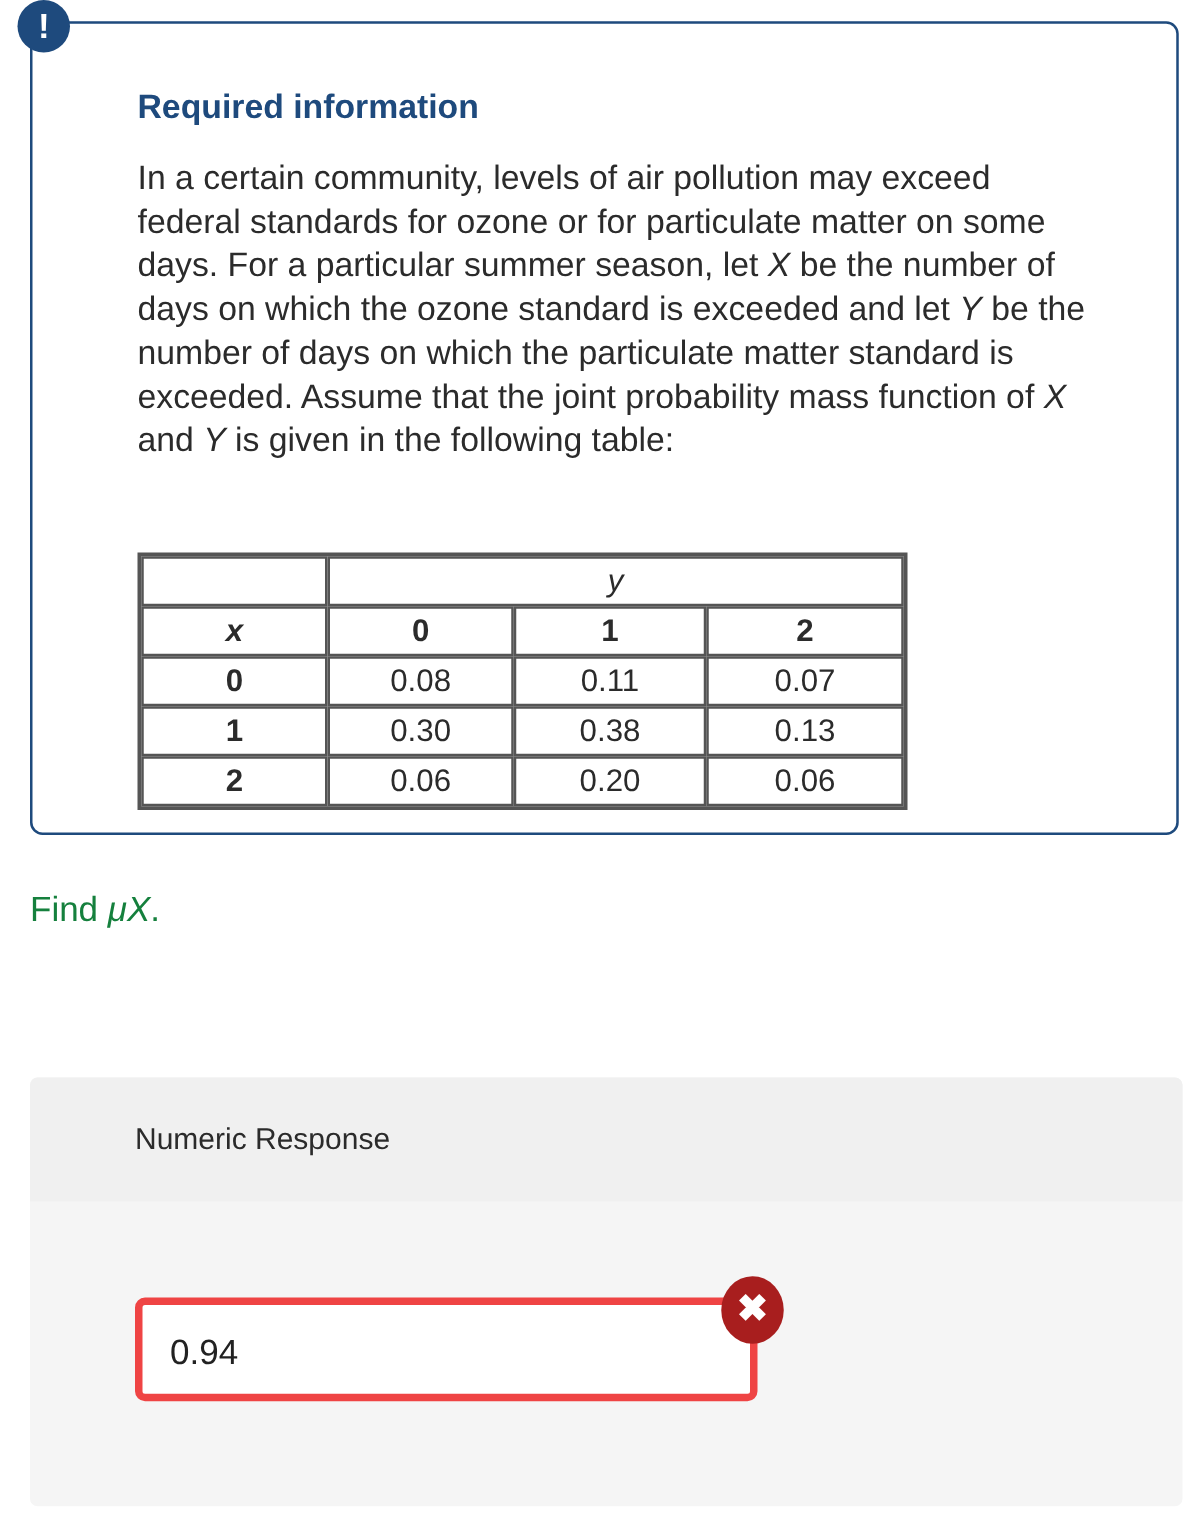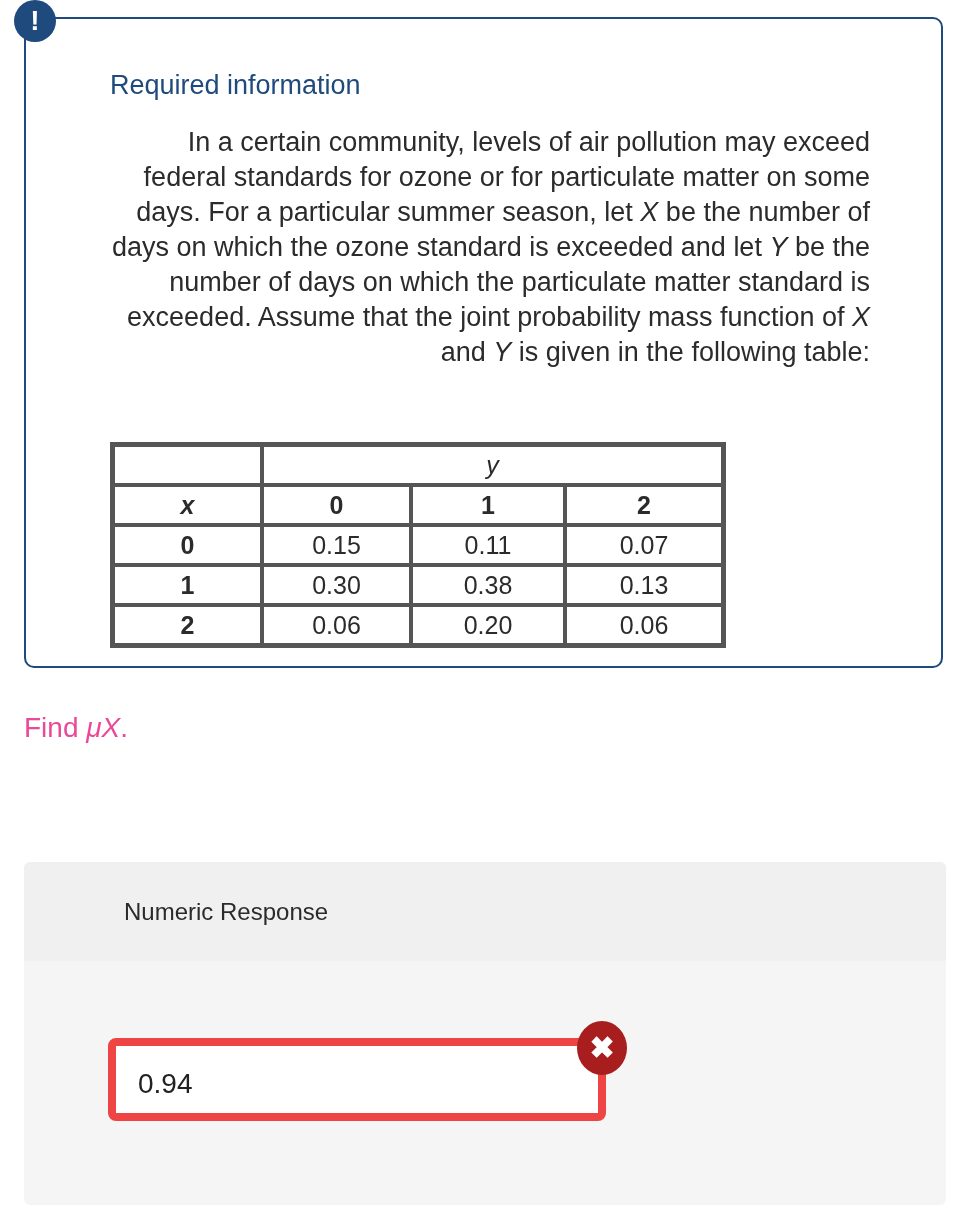--- a/index.html
+++ b/index.html
@@ -1,31 +1,31 @@
 <!DOCTYPE html>
 <html><head>
 <meta charset="utf-8">
 <style>
   html, body { margin:0; padding:0; background:#ffffff; }
   body { width:962px; height:1232px; position:relative; font-family:"Liberation Sans", sans-serif; color:#2b2b2b; overflow:hidden; }
   .info-box { position:absolute; left:24px; top:17px; width:919px; height:651px; border:2.5px solid #1e4a7d; border-radius:10px; box-sizing:border-box; }
   .alert-badge { position:absolute; left:14px; top:0px; width:42px; height:42px; border-radius:50%; background:#1e4a7d; color:#fff; font-weight:bold; font-size:28px; line-height:42px; text-align:center; }
-  .info-title { position:absolute; left:110px; top:70px; font-size:27px; font-weight:normal; color:#1e4a7d; }
-  .info-text { position:absolute; left:110px; top:125px; width:760px; font-size:27px; line-height:35px; color:#2b2b2b;text-align:right; }
+  .info-title { position:absolute; left:110px; top:70px; font-size:27px; font-weight:bold; color:#1e4a7d; }
+  .info-text { position:absolute; left:110px; top:125px; width:760px; font-size:27px; line-height:35px; color:#2b2b2b; }
   .info-text i { font-style:italic; }
   table.pmf { position:absolute; left:110px; top:442px; border-collapse:separate; border-spacing:0; border:3px solid #555; }
   table.pmf td { border:2px solid #555; height:36px; text-align:center; font-size:25px; padding:0; }
   table.pmf td.hdr { font-weight:bold; }
   .c0 { width:145px; } .c1 { width:145px; } .c2 { width:150px; } .c3 { width:154px; }
-  .question { position:absolute; left:24px; top:712px; font-size:28px; color:#ec4899; }
+  .question { position:absolute; left:24px; top:712px; font-size:28px; color:#15803d; }
   .question i { font-style:italic; }
   .response-panel { position:absolute; left:24px; top:862px; width:922px; height:343px; background:#f5f5f5; border-radius:6px; }
   .response-header { position:absolute; left:0; top:0; width:922px; height:99px; background:#f0f0f0; border-radius:6px 6px 0 0; }
-  .response-label { position:absolute; left:84px; top:36px; font-size:24px; color:#2b2b2b;margin-left:16px; }
-  .answer-input { position:absolute; left:84px; top:176px; width:498px; height:83px; border:8px solid #ef4444; border-radius:8px; background:#fff; box-sizing:border-box; font-size:28px; padding-left:22px; line-height:76px; color:#222; }
+  .response-label { position:absolute; left:84px; top:36px; font-size:24px; color:#2b2b2b; }
+  .answer-input { position:absolute; left:84px; top:176px; width:498px; height:83px; border:6px solid #ef4444; border-radius:8px; background:#fff; box-sizing:border-box; font-size:28px; padding-left:22px; line-height:76px; color:#222; }
   .wrong-icon { position:absolute; left:553px; top:159px; width:50px; height:54px; border-radius:50%; background:#a81e1e; color:#fff; font-weight:bold; font-size:30px; line-height:54px; text-align:center; }
 </style>
 </head>
 <body>
 
 <div class="info-box"></div>
 <div class="alert-badge">!</div>
 <div class="info-title">Required information</div>
 <div class="info-text"><span>In a certain community, levels of air pollution may exceed federal standards for ozone or for particulate matter on some days. For a particular summer season, let </span><i>X</i><span> be the number of days on which the ozone standard is exceeded and let </span><i>Y</i><span> be the number of days on which the particulate matter standard is exceeded. Assume that the joint probability mass function of </span><i>X</i><span> and </span><i>Y</i><span> is given in the following table:</span></div>
 
@@ -36,21 +36,21 @@
     <td colspan="3"><i>y</i></td>
   </tr>
   <tr>
     <td class="c0 hdr"><i>x</i></td>
     <td class="c1 hdr">0</td>
     <td class="c2 hdr">1</td>
     <td class="c3 hdr">2</td>
   </tr>
   <tr>
     <td class="hdr">0</td>
-    <td>0.15</td>
+    <td>0.08</td>
     <td>0.11</td>
     <td>0.07</td>
   </tr>
   <tr>
     <td class="hdr">1</td>
     <td>0.30</td>
     <td>0.38</td>
     <td>0.13</td>
   </tr>
   <tr>

